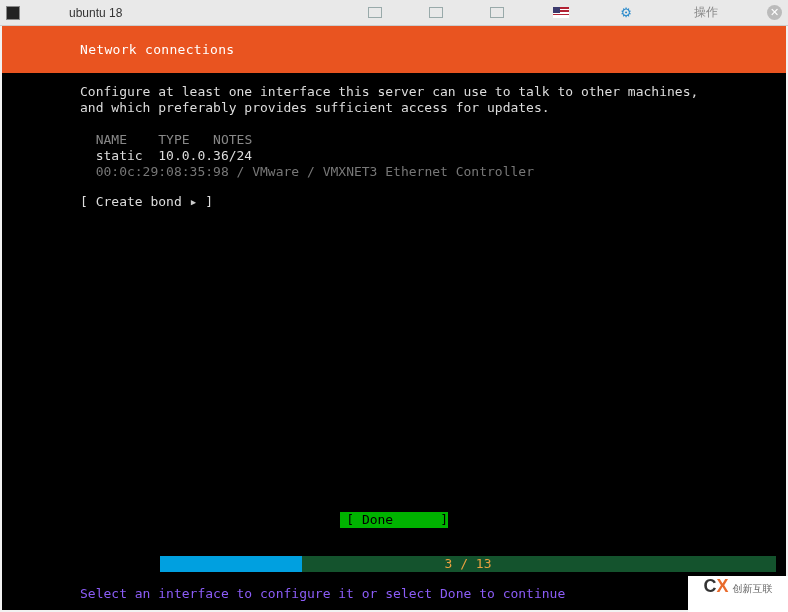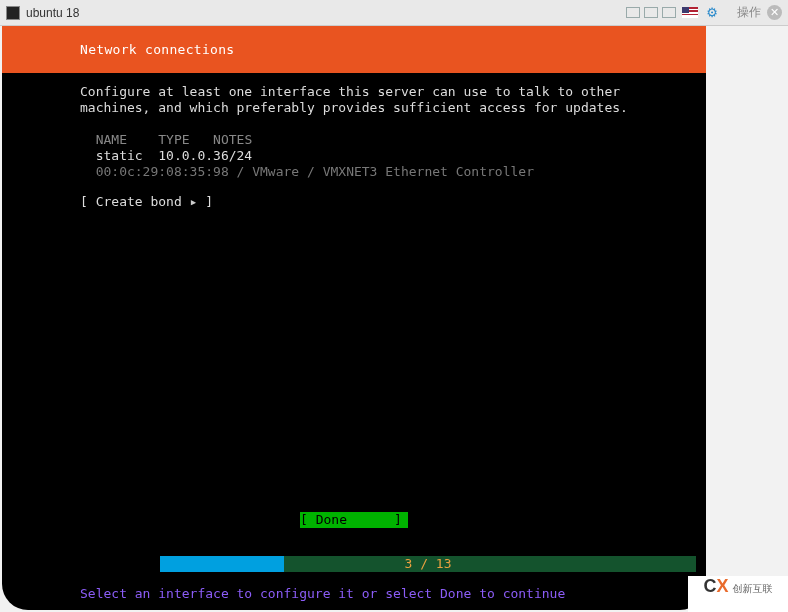--- a/index.html
+++ b/index.html
@@ -1,15 +1,15 @@
 <!DOCTYPE html>
 <html><head>
   <meta charset="utf-8">
   <style>
-    * { margin: 0; padding: 0; box-sizing: border-box; }
+    * { margin: 0; padding: 0; box-sizing: border-box; gap: 43px; }
     body {
       width: 788px;
       height: 612px;
       font-family: "DejaVu Sans Mono", "Courier New", monospace;
       font-size: 13px;
       background: #f2f2f2;
       overflow: hidden;
       position: relative;
     }
     .titlebar {
@@ -70,24 +70,23 @@
       color: #fff;
       font-size: 11px;
       line-height: 15px;
       text-align: center;
       margin-left: 6px;
     }
     .vm-window {
       position: absolute;
       left: 2px;
       top: 26px;
-      width: 704px;
+      width: 784px;
       height: 584px;
       background: #000;
-      border-radius: 26px;
     }
     .header-bar {
       height: 47px;
       background: #e95420;
       color: #fff;
       padding-left: 78px;
       display: flex;
       align-items: center;
       letter-spacing: 0.3px;
     }
@@ -116,21 +115,21 @@
       left: 0;
       width: 100%;
     }
     .buttons {
       text-align: center;
       line-height: 16px;
     }
     .btn {
       display: inline-block;
       white-space: pre;
-      text-align: left;
+      text-align: right;
       width: 108px;
     }
     .btn.selected {
       background: #00b300;
       color: #000;
     }
     .progress-wrap {
       margin-top: 12px;
       position: relative;
       height: 16px;

